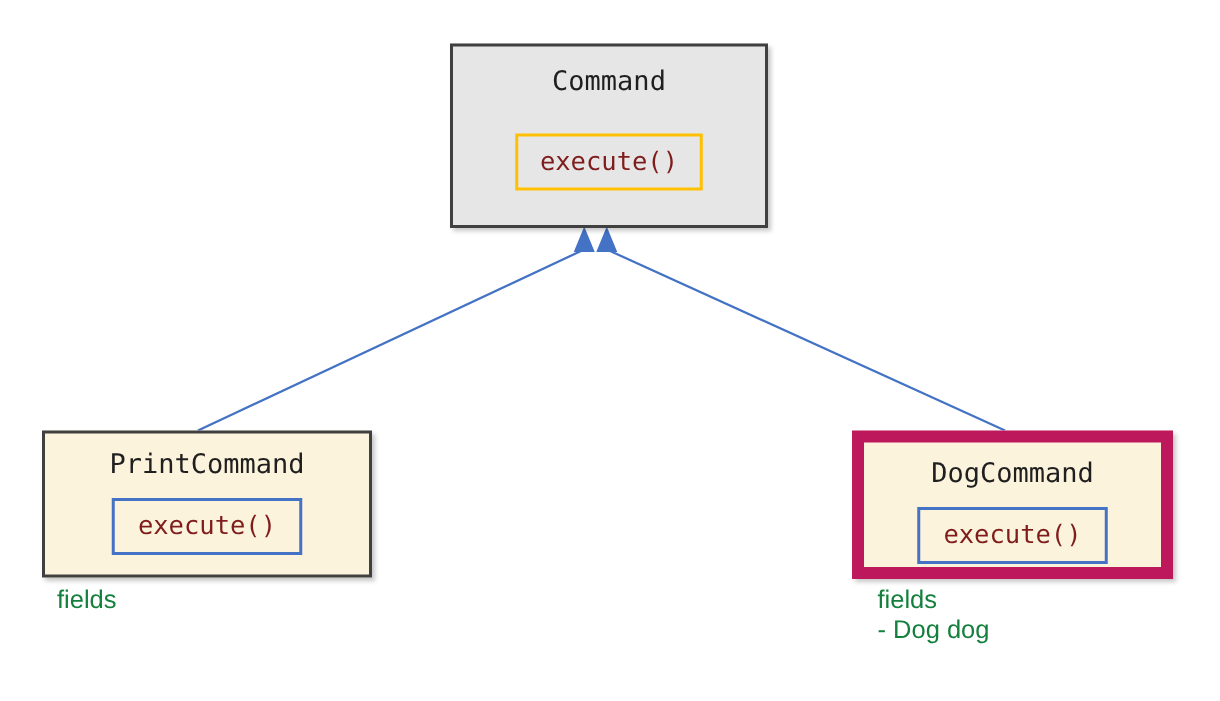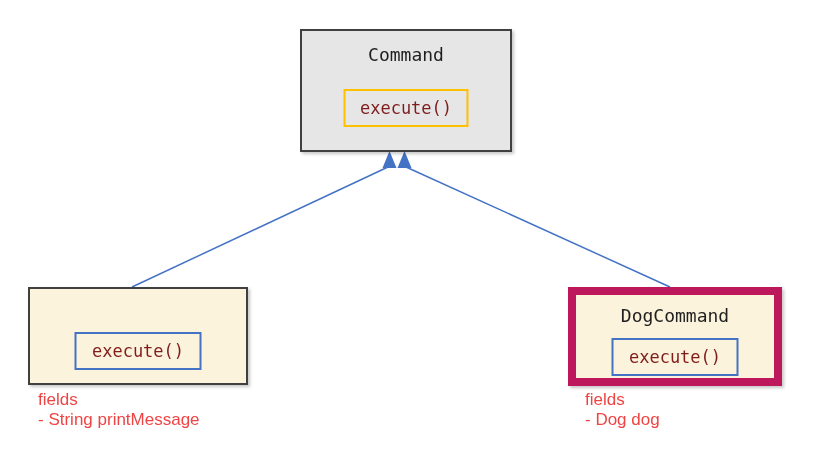--- a/index.html
+++ b/index.html
@@ -89,21 +89,21 @@
     font-family: "DejaVu Sans Mono", "Liberation Mono", monospace;
     font-size: 17px;
     color: #7f1d1d;
     white-space: nowrap;
   }
   .fields-note {
     position: absolute;
     font-family: "Liberation Sans", sans-serif;
     font-size: 17px;
     line-height: 20px;
-    color: #ef4444;
+    color: #15803d;
     white-space: nowrap;
   }
   .fields-note.left { left: 38px; top: 390px; }
   .fields-note.right { left: 585px; top: 390px; }
 </style>
 </head>
 <body>
 
 <div class="canvas">
 
@@ -115,35 +115,35 @@
   </svg>
 
   <div class="class-box parent">
     <div class="class-title">Command</div>
     <div class="method-box">
       <span class="method-label">execute()</span>
     </div>
   </div>
 
   <div class="class-box child-left">
+    <div class="class-title">PrintCommand</div>
     <div class="method-box">
       <span class="method-label">execute()</span>
     </div>
   </div>
 
   <div class="class-box child-right">
     <div class="class-title">DogCommand</div>
     <div class="method-box">
       <span class="method-label">execute()</span>
     </div>
   </div>
 
   <div class="fields-note left">
     <div>fields</div>
-    <div>- String printMessage</div>
   </div>
 
   <div class="fields-note right">
     <div>fields</div>
     <div>- Dog dog</div>
   </div>
 
 </div>
 
 </body></html>

